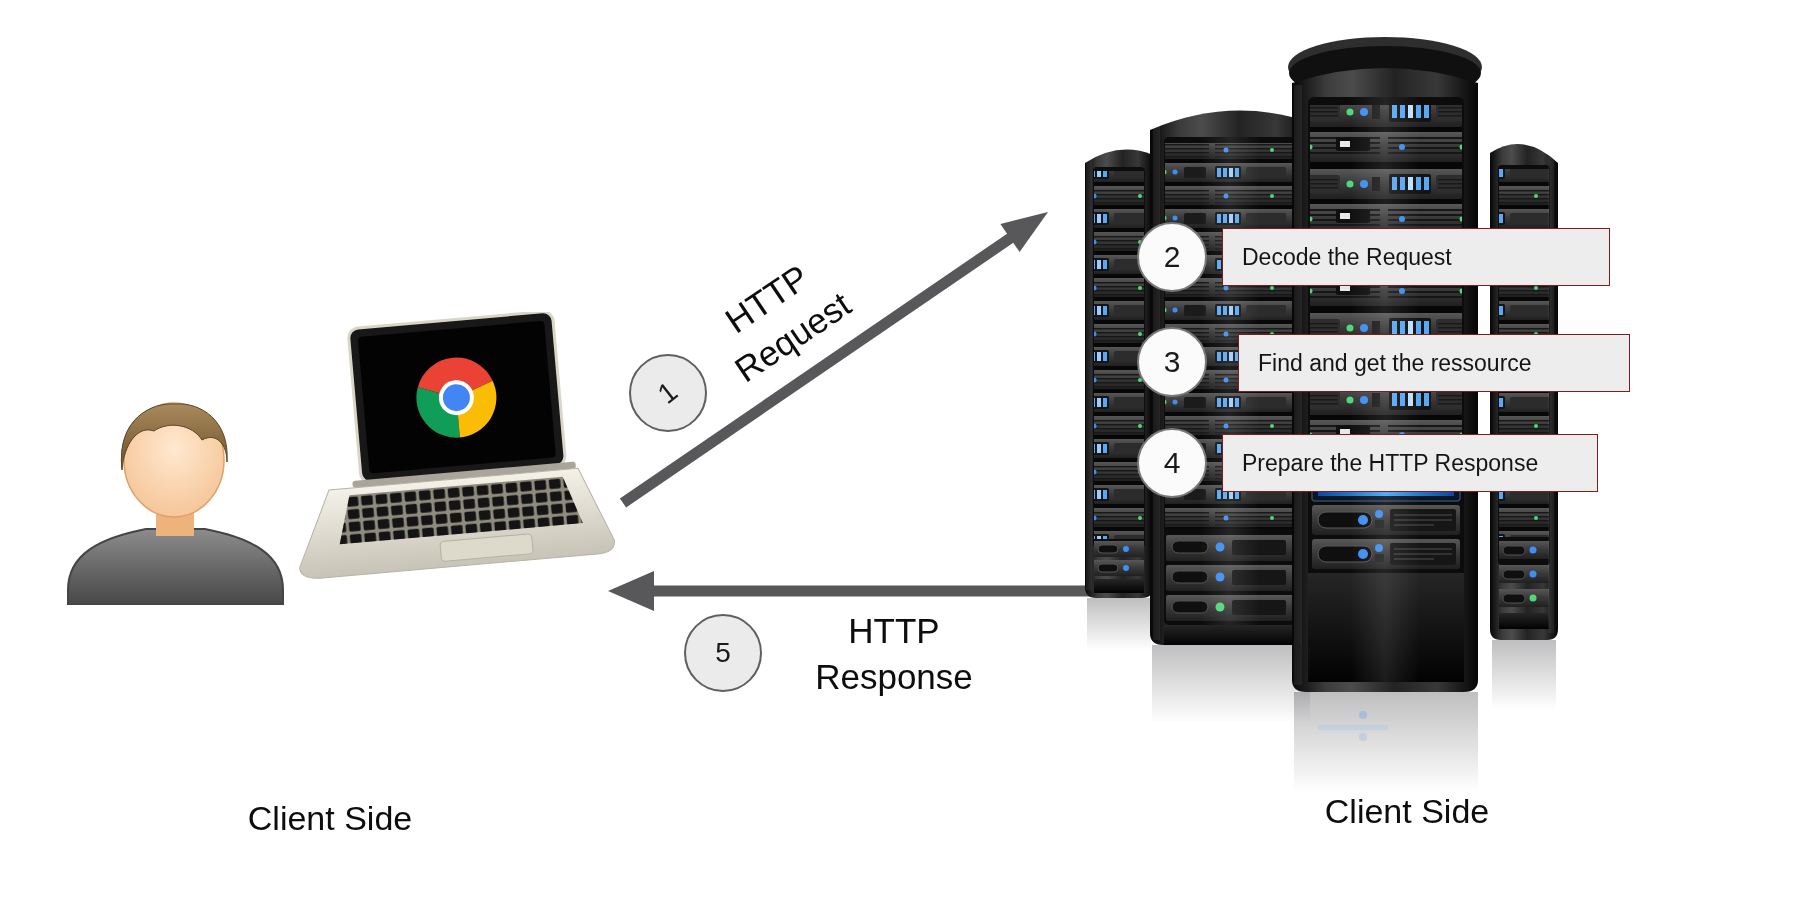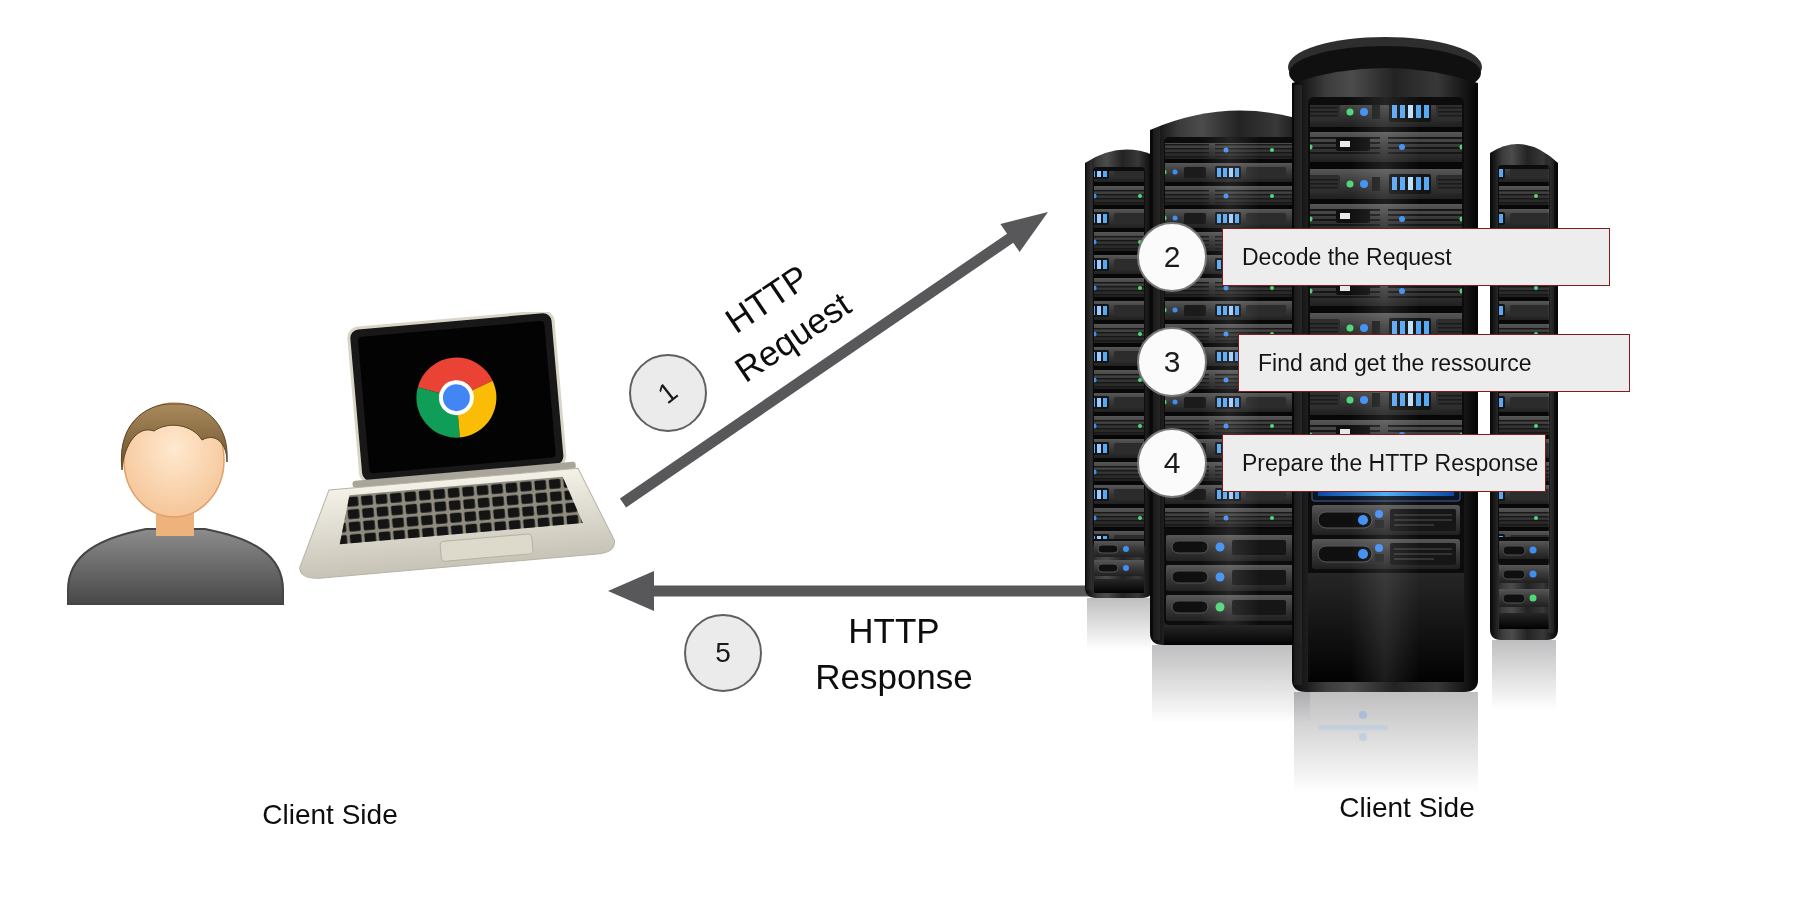--- a/index.html
+++ b/index.html
@@ -26,30 +26,30 @@
   #badge-5{left:684px;top:614px;}
   #badge-2{left:1137px;top:222px;}
   #badge-3{left:1137px;top:327px;}
   #badge-4{left:1137px;top:428px;}
 
   .step-box{position:absolute;z-index:4;left:1222px;width:388px;height:58px;box-sizing:border-box;
             background:#ededed;border:1px solid #7f1d1d;display:flex;align-items:center;
             padding-left:19px;font-size:23px;color:#151515;white-space:pre;}
   #step-box-2{top:228px;}
   #step-box-3{top:334px;width:392px;margin-left:16px;}
-  #step-box-4{top:434px;width:324px;}
+  #step-box-4{top:434px;width:376px;}
   .misspelled{text-decoration-style:wavy;
               text-decoration-color:#e02b20;text-decoration-thickness:1px;text-underline-offset:4px;}
 
   .flow-label{position:absolute;z-index:4;width:300px;text-align:center;
               font-size:35px;line-height:46px;color:#0d0d0d;}
   #request-label{left:630px;top:272px;transform:rotate(-34deg);}
   #response-label{left:744px;top:608px;}
 
-  .side-label{position:absolute;z-index:4;width:320px;text-align:center;font-size:28px;color:#0d0d0d;}
+  .side-label{position:absolute;z-index:4;width:320px;text-align:center;font-size:34px;color:#0d0d0d;}
   #client-side-label{left:170px;top:799px;}
   #server-side-label{left:1247px;top:792px;}
 </style>
 </head>
 <body>
 
 <div id="stage">
 
   <svg id="arrows-layer" class="abs" width="1800" height="912" viewBox="0 0 1800 912">
     <g>

